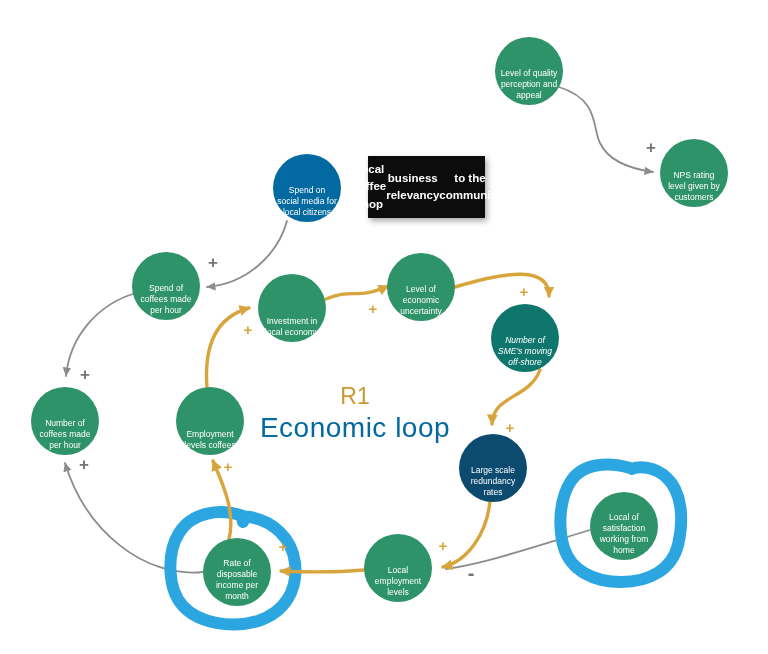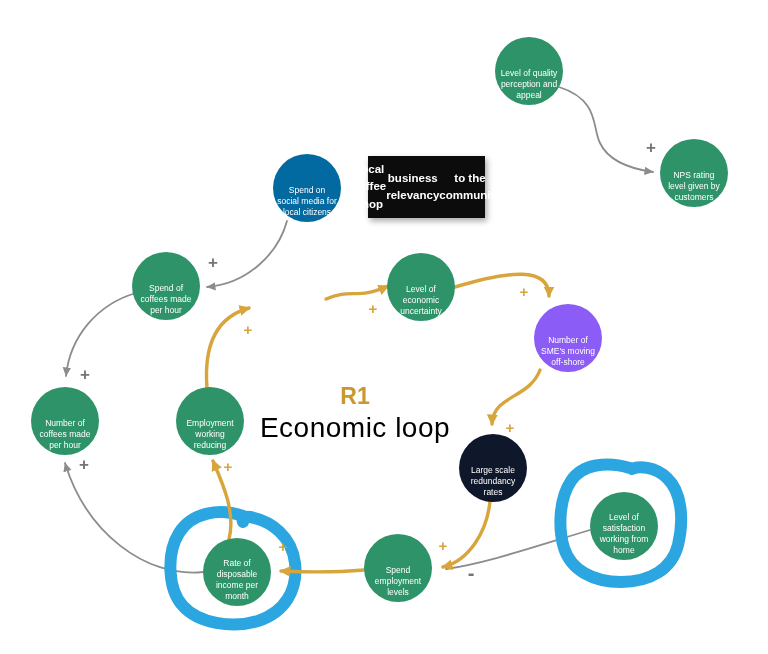--- a/index.html
+++ b/index.html
@@ -17,21 +17,21 @@
     pointer-events:auto;
   }
   .node span{display:block;}
   .note{
     position:absolute;left:368px;top:156px;width:117px;height:62px;
     display:flex;flex-direction:row;align-items:center;justify-content:center;
     font-weight:700;font-size:11.5px;line-height:1.5;text-align:center;
     box-shadow:2px 3px 6px rgba(0,0,0,0.35);
   }
   .loop-label{position:absolute;left:230px;top:382px;width:250px;text-align:center;}
-  .loop-label .r1{font-size:23px;font-weight:700;line-height:28px;}
+  .loop-label .r1{font-size:23px;font-weight:400;line-height:28px;}
   .loop-label .loop-name{font-size:28px;font-weight:400;line-height:36px;letter-spacing:0.5px;}
 </style>
 </head>
 <body>
 
 <div class="canvas">
 
   <svg id="edge-layer" width="768" height="654" viewBox="0 0 768 654">
     <defs>
       <marker id="arrow-gray" markerUnits="userSpaceOnUse" markerWidth="12" markerHeight="12" refX="8.5" refY="4.5" orient="auto">
@@ -86,47 +86,50 @@
       </div>
       <div class="node" style="left: 259px; top: 154px; background: #0369a1; color: rgb(255, 255, 255); margin-left: 14px;">
         <span>Spend on social media for local citizens</span>
       </div>
       <div class="node" style="left: 132px; top: 252px; background: rgb(46, 147, 104); color: rgb(255, 255, 255);">
         <span>Spend of coffees made per hour</span>
       </div>
       <div class="node" style="left: 31px; top: 387px; background: rgb(46, 147, 104); color: rgb(255, 255, 255);">
         <span>Number of coffees made per hour</span>
       </div>
+      <div class="node" style="left: 258px; top: 274px; background: rgb(46, 147, 104); color: rgb(255, 255, 255);">
+        <span>Investment in local economy</span>
+      </div>
       <div class="node" style="left: 387px; top: 253px; background: rgb(46, 147, 104); color: rgb(255, 255, 255);">
         <span>Level of economic uncertainty</span>
       </div>
-      <div class="node" style="left: 534px; top: 304px; background: #8b5cf6; color: rgb(255, 255, 255);">
+      <div class="node" style="left: 491px; top: 304px; background: #0f766e; color: rgb(255, 255, 255); font-style: italic;">
         <span>Number of SME's moving off-shore</span>
       </div>
-      <div class="node" style="left: 459px; top: 434px; background: #0f172a; color: rgb(255, 255, 255);">
+      <div class="node" style="left: 459px; top: 434px; background: #0c4a6e; color: rgb(255, 255, 255);">
         <span>Large scale redundancy rates</span>
       </div>
       <div class="node" style="left: 176px; top: 387px; background: rgb(46, 147, 104); color: rgb(255, 255, 255);">
-        <span>Employment working reducing</span>
+        <span>Employment levels coffees</span>
       </div>
       <div class="node" style="left: 364px; top: 534px; background: rgb(46, 147, 104); color: rgb(255, 255, 255);">
-        <span>Spend employment levels</span>
+        <span>Local employment levels</span>
       </div>
       <div class="node" style="left: 203px; top: 538px; background: rgb(46, 147, 104); color: rgb(255, 255, 255);">
         <span>Rate of disposable income per month</span>
       </div>
       <div class="node" style="left: 590px; top: 492px; background: rgb(46, 147, 104); color: rgb(255, 255, 255);">
-        <span>Level of satisfaction working from home</span>
+        <span>Local of satisfaction working from home</span>
       </div>
     </div>
 
   <div class="note" style="background: rgb(12, 12, 12); color: rgb(255, 255, 255);">
     <span>Local coffee shop</span>
     <span>business relevancy</span>
     <span>to the community</span>
   </div>
 
   <div class="loop-label">
     <div class="r1" style="color: rgb(201, 153, 47);">R1</div>
-    <div class="loop-name" style="color: #000000;">Economic loop</div>
+    <div class="loop-name" style="color: #0369a1;">Economic loop</div>
   </div>
 
 </div>
 
 </body></html>

